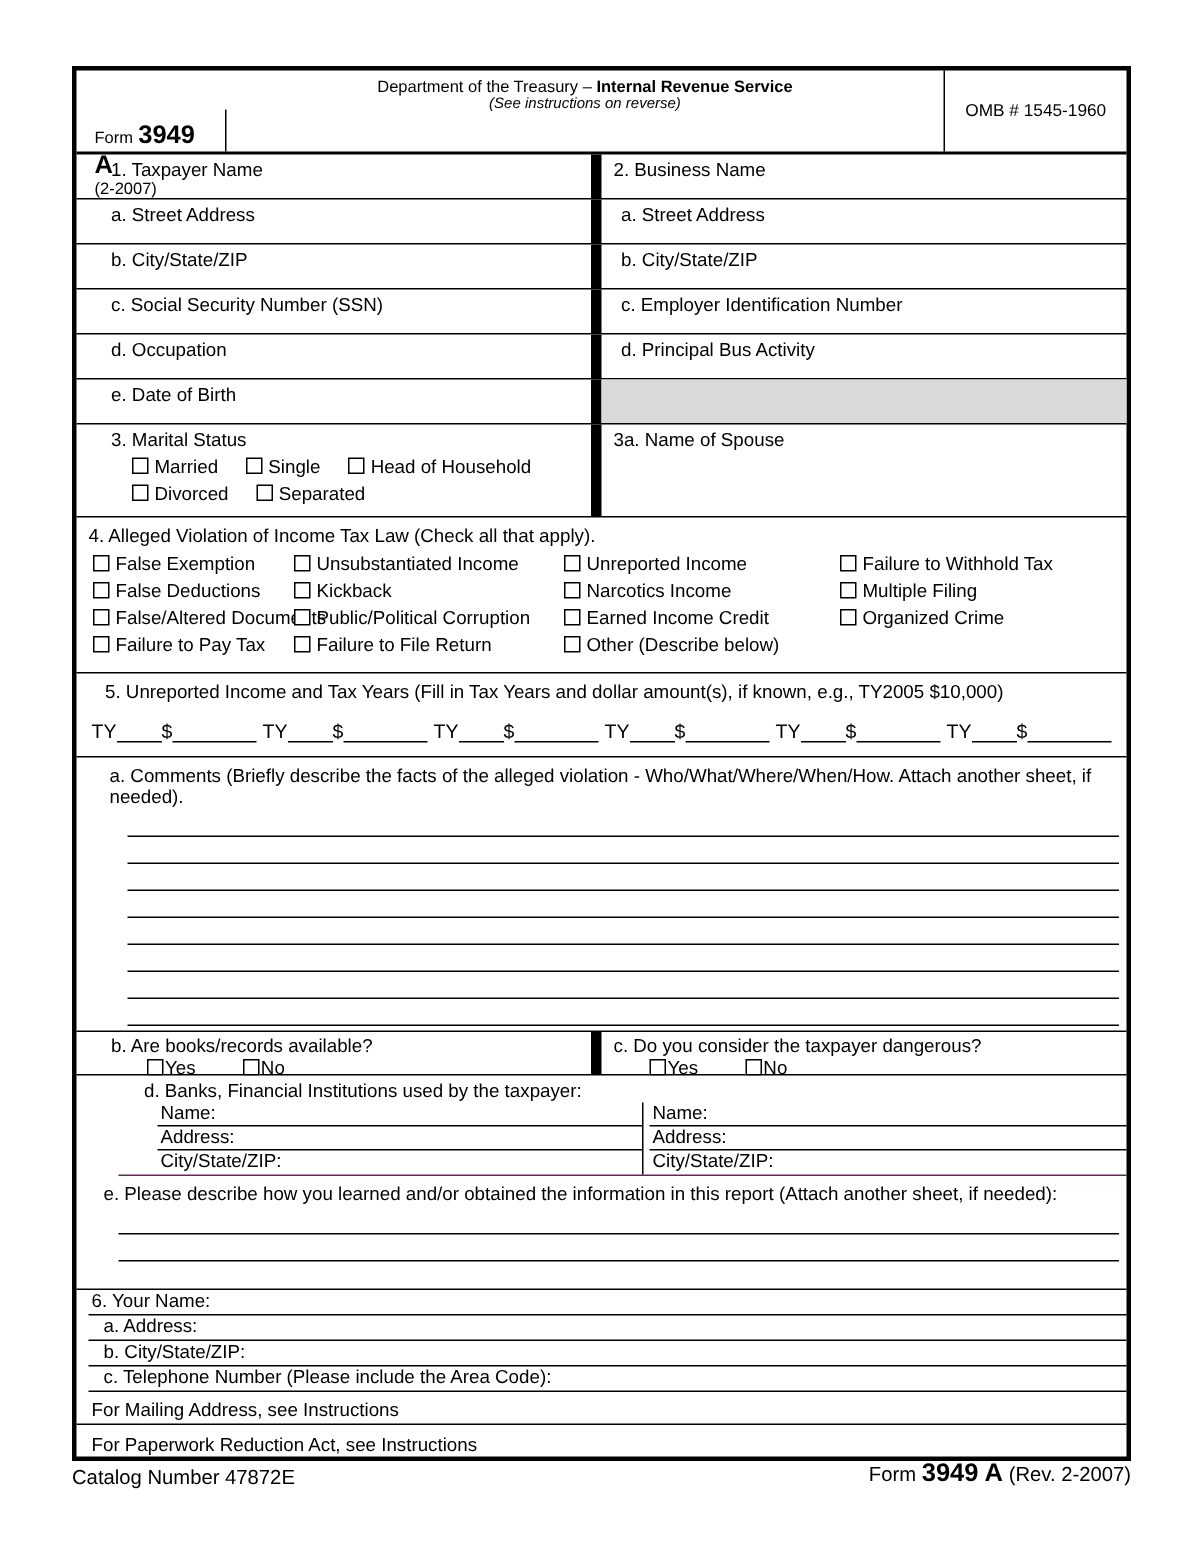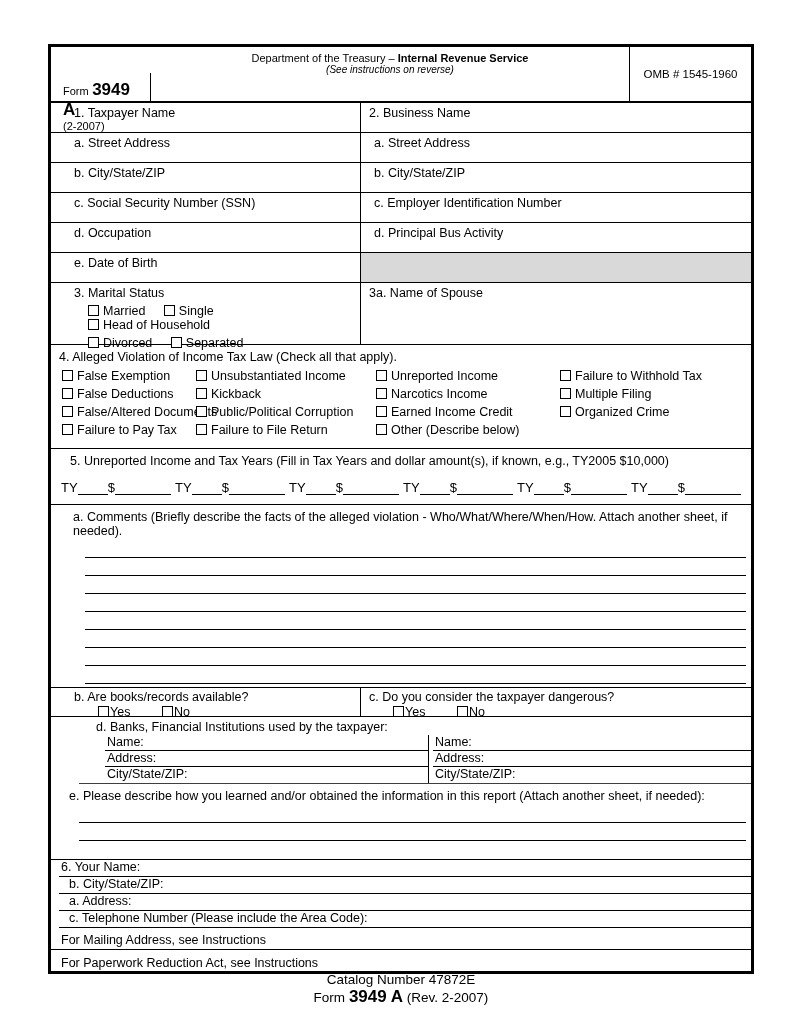--- a/index.html
+++ b/index.html
@@ -19,21 +19,21 @@
   .h-center { flex:1; text-align:center; padding-top:5px; }
   .agency { font-size:11px; }
   .agency b { font-weight:bold; }
   .title { font-size:19px; font-weight:bold; line-height:20px; }
   .subtitle { font-size:10px; font-style:italic; }
   .h-right { width:122px; border-left:1.5px solid #000; display:flex; align-items:center; justify-content:center; font-size:11.5px; padding:2px; }
 
   
   .row2 { display:flex; border-bottom:1px solid #000; }
   .row2 .cell { padding:3px 6px 2px 8px; }
-  .row2 .cell.left { width:310px; border-right:1px solid #000000;padding-left:23px; }
+  .row2 .cell.left { width:350px; border-right:7px solid #000000;padding-left:23px; }
   .row2 .cell.right { flex:1; }
   .frow { height:30px; }
   .cell.sub { padding-left:13px; }
   .gray { background:#d9d9d9; }
   .lbl { font-size:12.5px; }
 
   
   .cb { display:inline-block; width:11px; height:11px; border:1.5px solid #000; background:#fff; vertical-align:-1px; margin-right:4px; }
   .cb.tight { margin-right:1px; }
   .opt { margin-right:15px; white-space:nowrap; }
@@ -82,21 +82,21 @@
   .howlearned .lbl { padding:5px 8px 2px 18px; }
   .howlearned .rule { margin-left:28px; }
 
   
   .name-row { border-bottom:1px solid #000; height:17px; margin-left:8px; padding-left:2px; font-size:12.5px; }
   .name-row.sub { padding-left:10px; }
   .note-row { border-bottom:1px solid #000; height:22px; padding:5px 0 0 10px; font-size:12.5px; }
   .note-row2 { height:21px; padding:6px 0 0 10px; font-size:12.5px; }
 
   
-  .footer { position:absolute; left:48px; top:972px; width:706px; display:flex; justify-content:space-between; align-items:center; font-size:13.5px;flex-direction:column; }
+  .footer { position:absolute; left:48px; top:972px; width:706px; display:flex; justify-content:space-between; align-items:flex-end; font-size:13.5px; }
   .big2 { font-size:17px; font-weight:bold; }
 </style>
 </head>
 <body>
 
 <div class="page">
   <div class="form">
 
     <div class="header">
       <div class="h-left">
@@ -235,22 +235,22 @@
       </div>
     </div>
 
     <div class="howlearned">
       <div class="lbl">e. Please describe how you learned and/or obtained the information in this report (Attach another sheet, if needed):</div>
       <div class="rule"></div>
       <div class="rule"></div>
     </div>
 
     <div class="name-row"><span>6. Your Name:</span></div>
+    <div class="name-row sub"><span>a. Address:</span></div>
     <div class="name-row sub"><span>b. City/State/ZIP:</span></div>
-    <div class="name-row sub"><span>a. Address:</span></div>
     <div class="name-row sub"><span>c. Telephone Number (Please include the Area Code):</span></div>
 
     <div class="note-row"><span>For Mailing Address, see Instructions</span></div>
     <div class="note-row2"><span>For Paperwork Reduction Act, see Instructions</span></div>
   </div>
 
   <div class="footer">
     <span>Catalog Number 47872E</span>
     <span>
       <span>Form</span>

